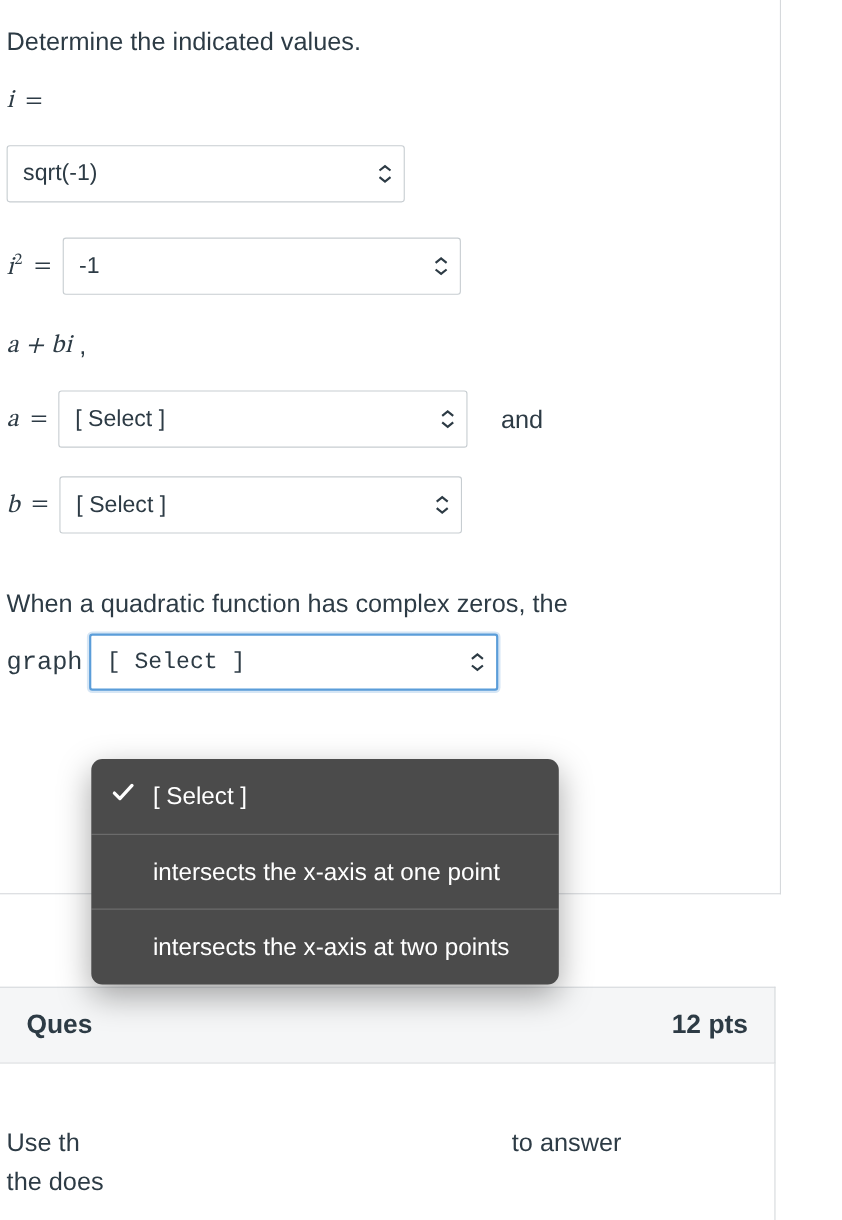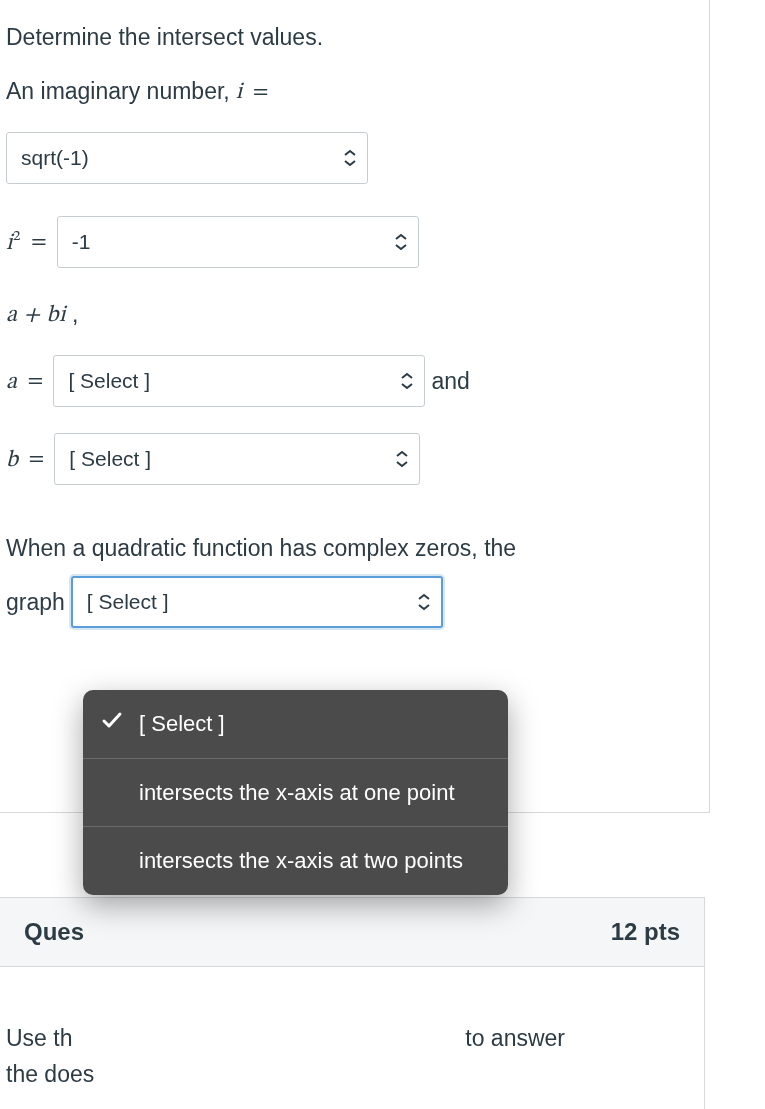--- a/index.html
+++ b/index.html
@@ -96,22 +96,22 @@
   .stepper svg { display: block; }
   .stepper svg polyline {
     fill: none;
     stroke: #2d3b45;
     stroke-width: 2;
   }
   .plain-text {
     font-size: 23px;
     color: #2d3b45;
   }
-  .after-and { margin-left: 0; }
-  .graph-row { margin-top: 0; }
+  .after-and { margin-left: 24px; }
+  .graph-row { margin-top: 0; font-family: Liberation Mono, monospace; }
 
   
   .dropdown {
     position: absolute;
     left: 83px;
     top: 690px;
     width: 425px;
     background: #4b4b4b;
     border-radius: 10px;
     box-shadow: 0 10px 30px rgba(0,0,0,0.35);
@@ -176,24 +176,23 @@
     line-height: 1.55;
     height: 160px;
   }
 </style>
 </head>
 <body>
 
 <div class="page">
   <div class="question-card">
 
-    <p class="prompt">Determine the intersect values.</p>
+    <p class="prompt">Determine the indicated values.</p>
 
     <div class="line">
-      <span class="plain-text">An imaginary number, </span>
       <span class="math">i</span>
       <span class="eq"> =</span>
     </div>
 
     <div class="line">
       <div class="selectbox w-sqrt">
         <span>sqrt(-1)</span>
         <span class="stepper">
           <svg viewBox="0 0 14 8" width="14" height="8">
               <polyline points="2,6 7,2 12,6"></polyline>

